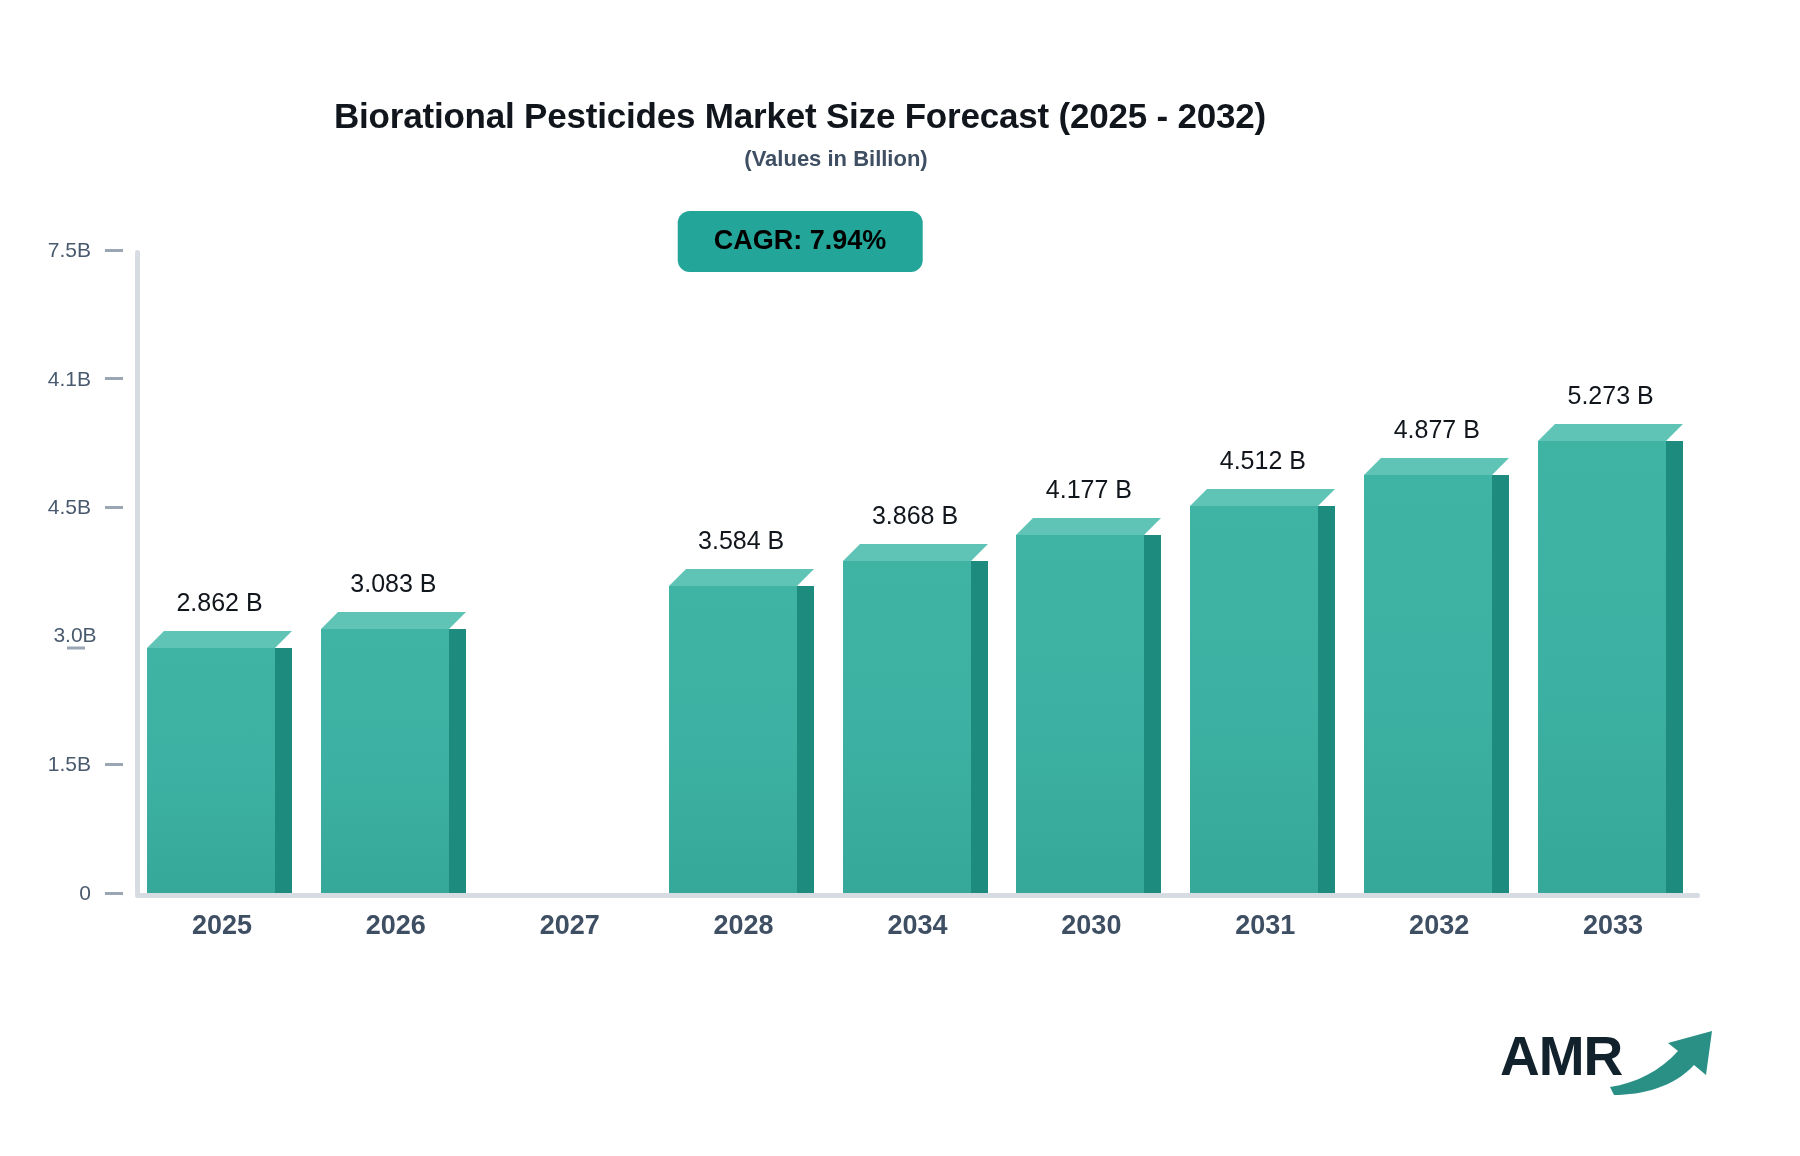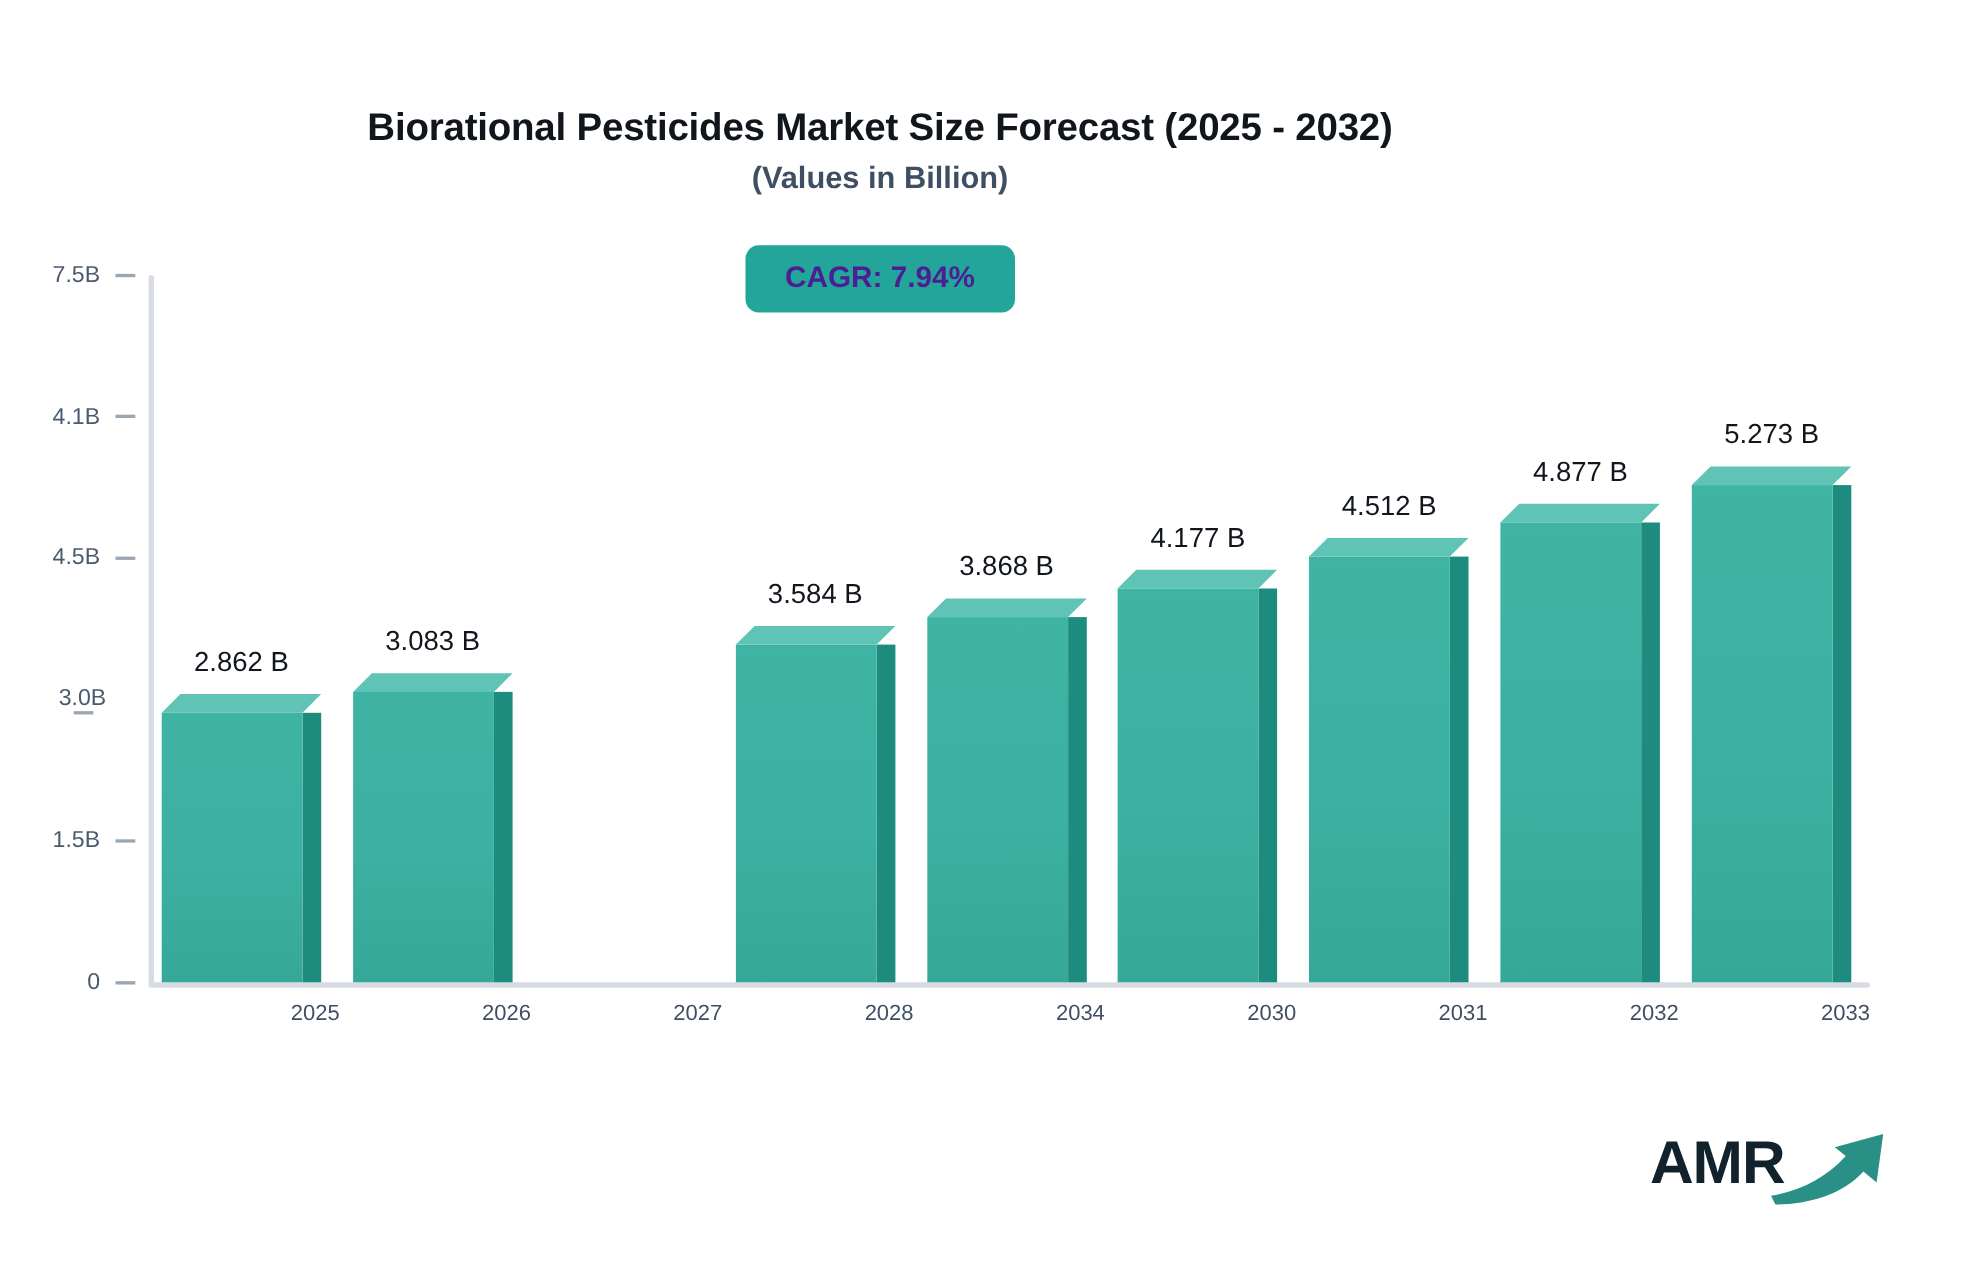--- a/index.html
+++ b/index.html
@@ -35,33 +35,34 @@
     color: #11161d;
     letter-spacing: -0.2px;
     white-space: nowrap;
   }
   .chart-subtitle {
     position: absolute;
     left: 0;
     top: 146px;
     width: 1600px;
     text-align: center;
-    font-size: 28px;
+    font-size: 22px;
     font-weight: bold;
     color: #3f4f63;
+    padding-left: 36px;
   }
 
   .cagr-badge {
     position: absolute;
     left: 50%;
-    top: 223px;
+    top: 211px;
     transform: translateX(-50%);
     margin-left: -100px;
     background: #23a699;
-    color: #4c1d95;
+    color: #000000;
     font-size: 27px;
     font-weight: bold;
     padding: 16px 36px 18px 36px;
     border-radius: 12px;
     line-height: 1;
     white-space: nowrap;
   }
 
   
   .plot {
@@ -158,24 +159,24 @@
     white-space: nowrap;
     font-size: 25px;
     color: #11161d;
     font-weight: normal;
   }
   .xtick {
     position: absolute;
     top: 660px;
     left: 0;
     width: 145px;
-    text-align: right;
-    font-size: 20px;
+    text-align: center;
+    font-size: 27px;
     color: #3f4f63;
-    font-weight: normal;
+    font-weight: bold;
   }
 
   
   .amr-logo {
     position: absolute;
     right: 60px;
     bottom: 55px;
     width: 240px;
     height: 80px;
   }

